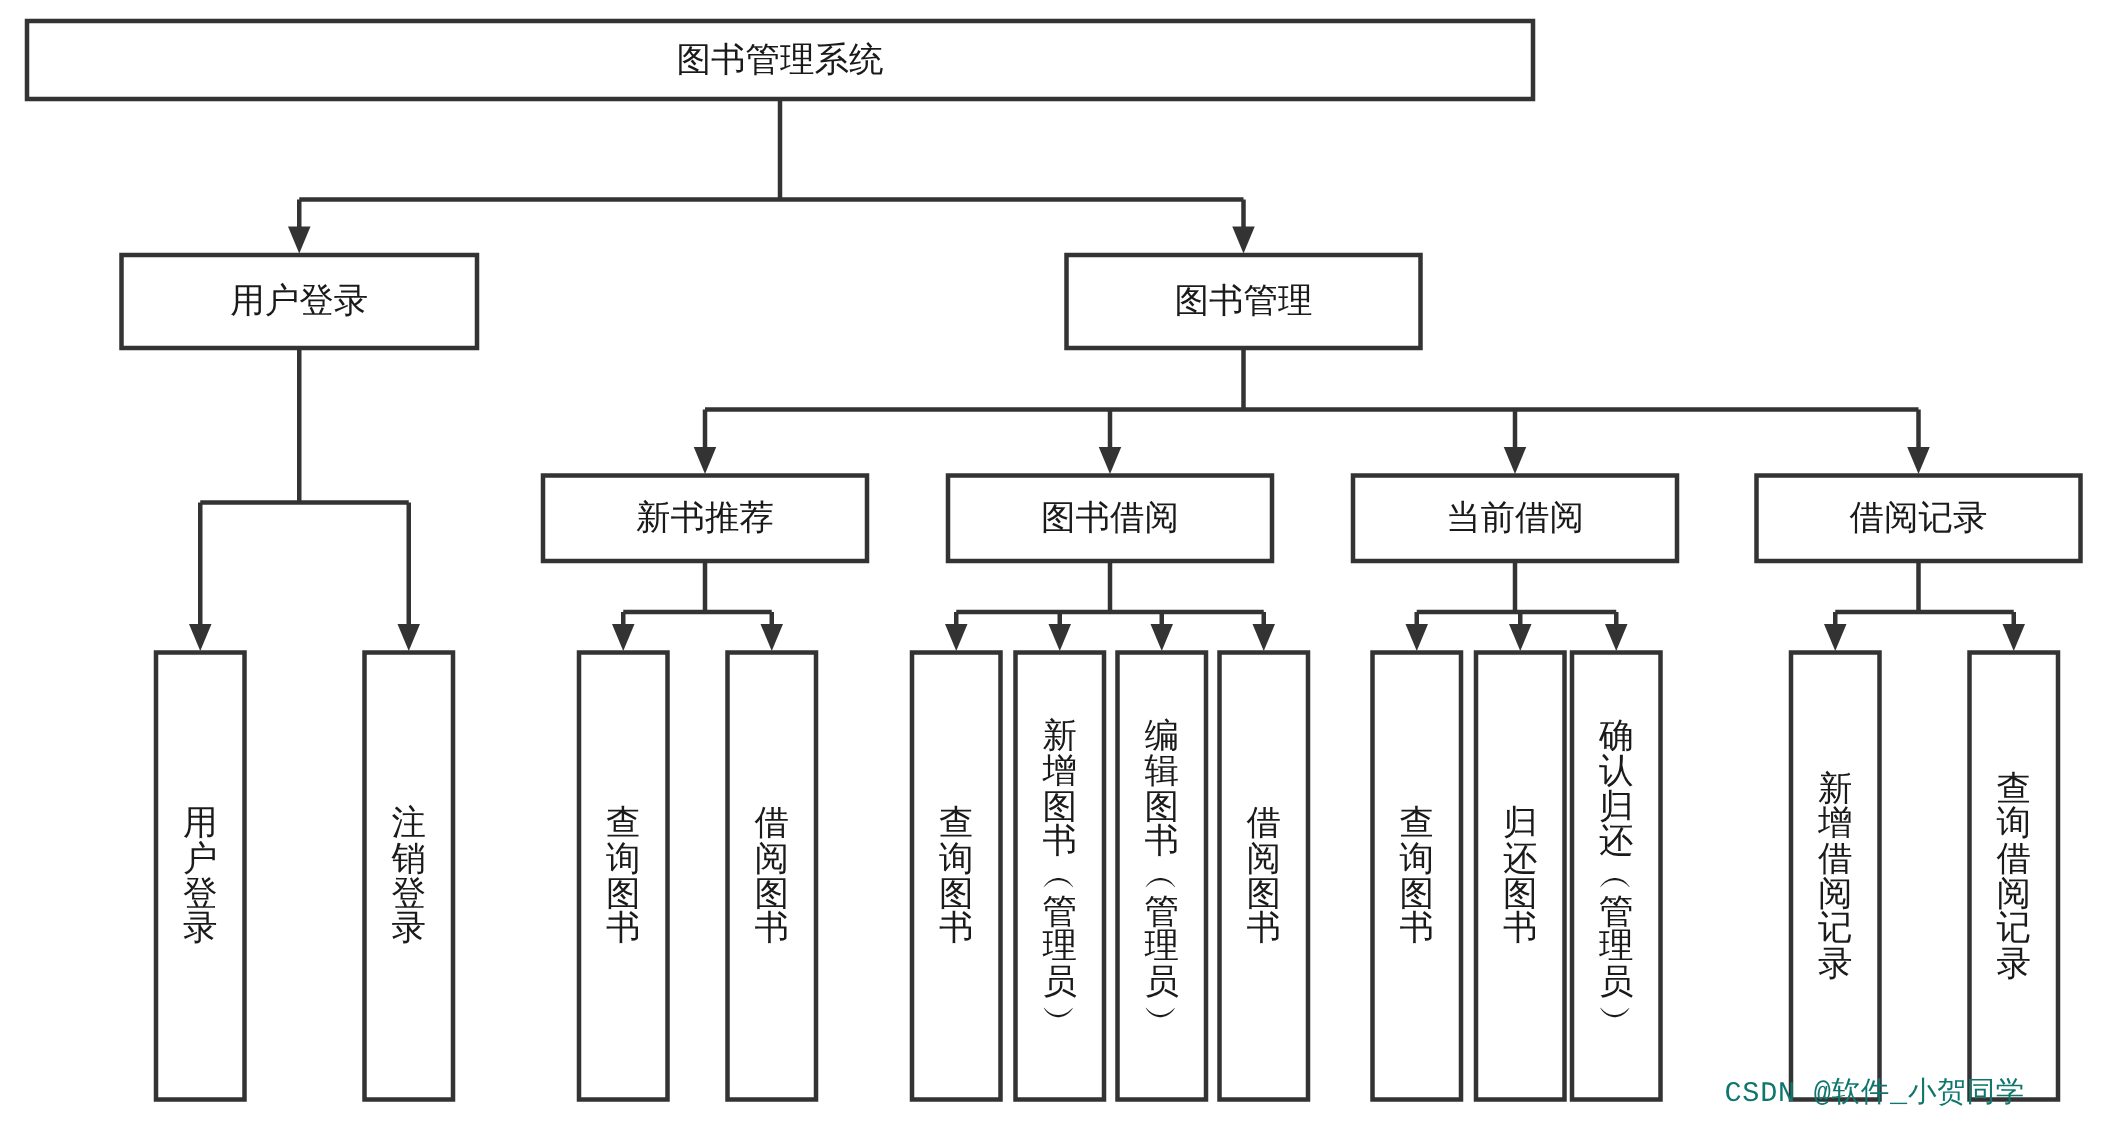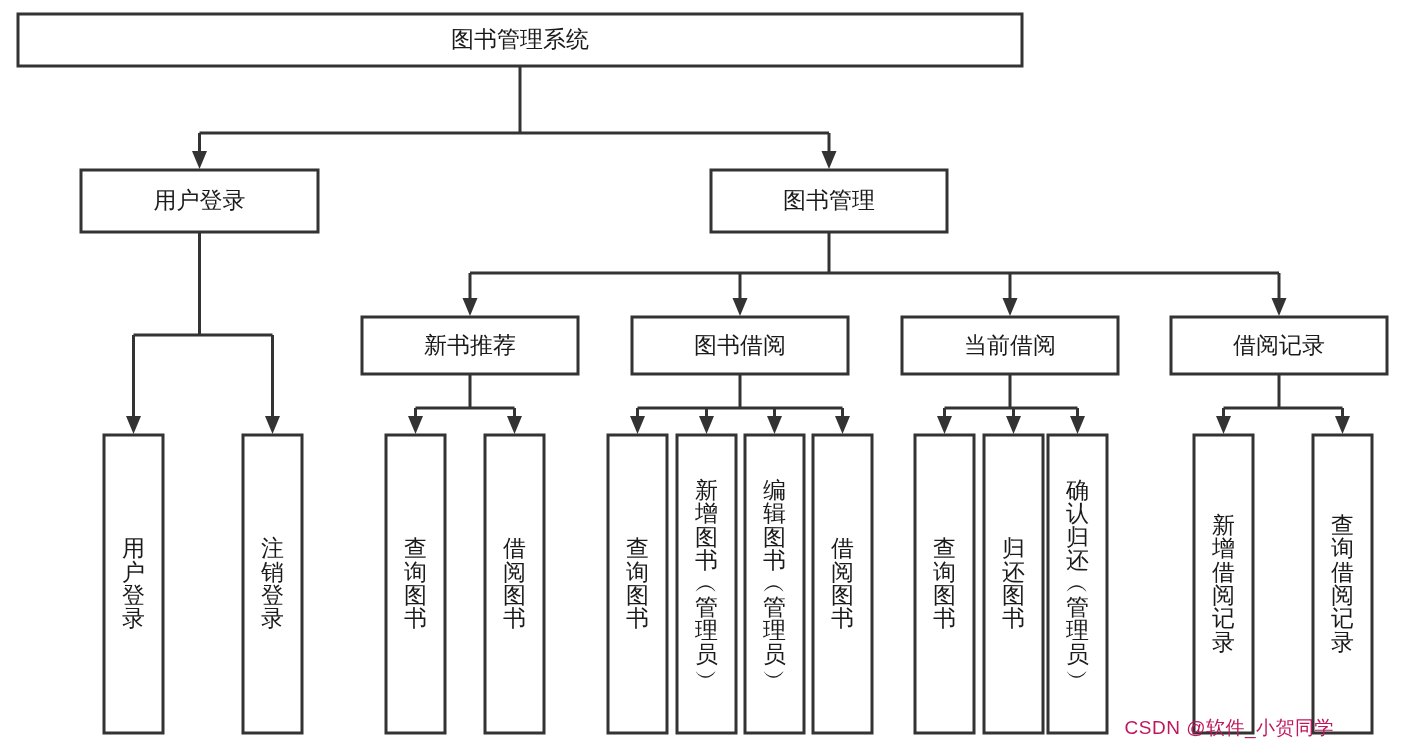--- a/index.html
+++ b/index.html
@@ -59,25 +59,25 @@
     line-height: 1.02;
     color: #1a1a1a;
     pointer-events: none;
     white-space: nowrap;
   }
   .vertical-text-wrap span {
     display: block;
   }
   .watermark {
     position: absolute;
-    right: 30px;
+    right: 14px;
     bottom: 6px;
-    font-family: Liberation Sans, sans-serif;
+    font-family: Liberation Mono, monospace;
     font-size: 19px;
-    color: #be185d;
+    color: #0f766e;
     letter-spacing: 0.5px;
     white-space: nowrap;
     user-select: none;
   }
 </style>
 </head>
 <body>
 
 <div id="diagram-root">
 

